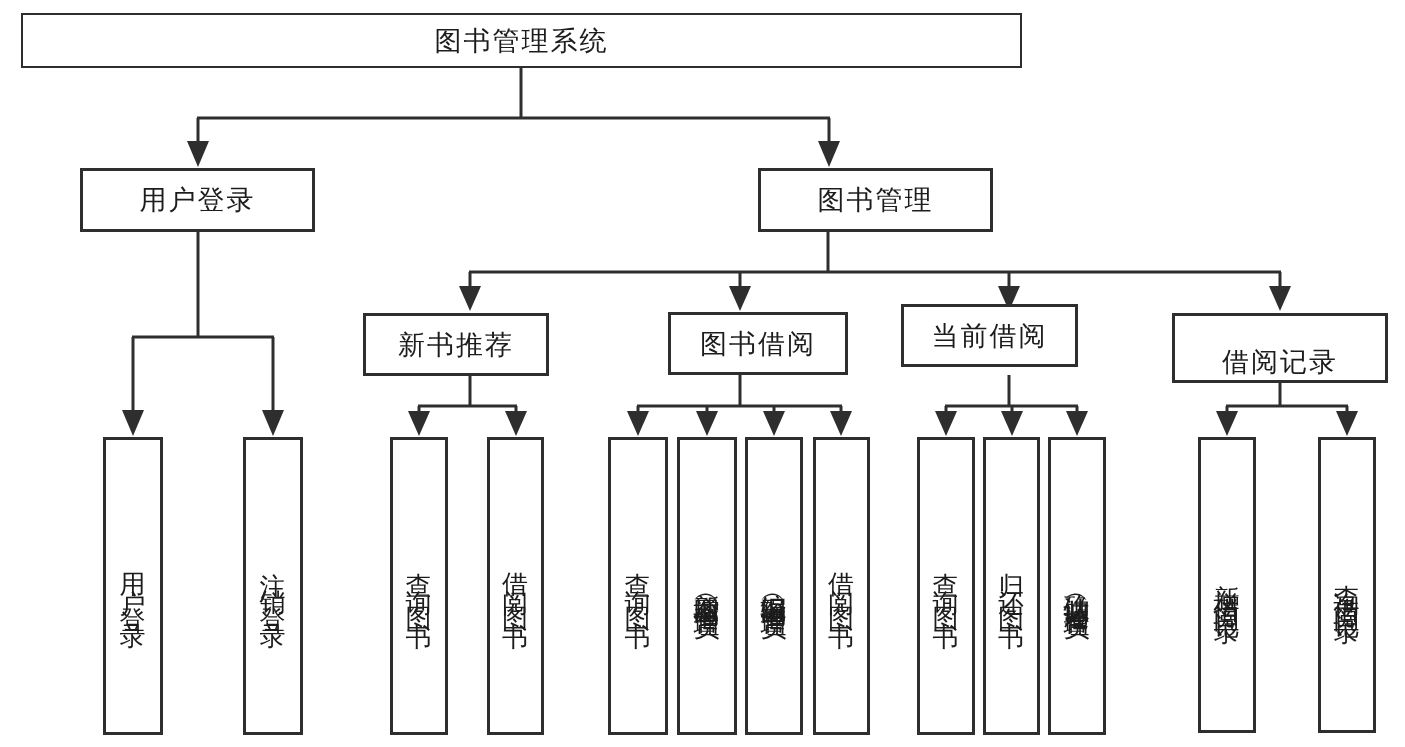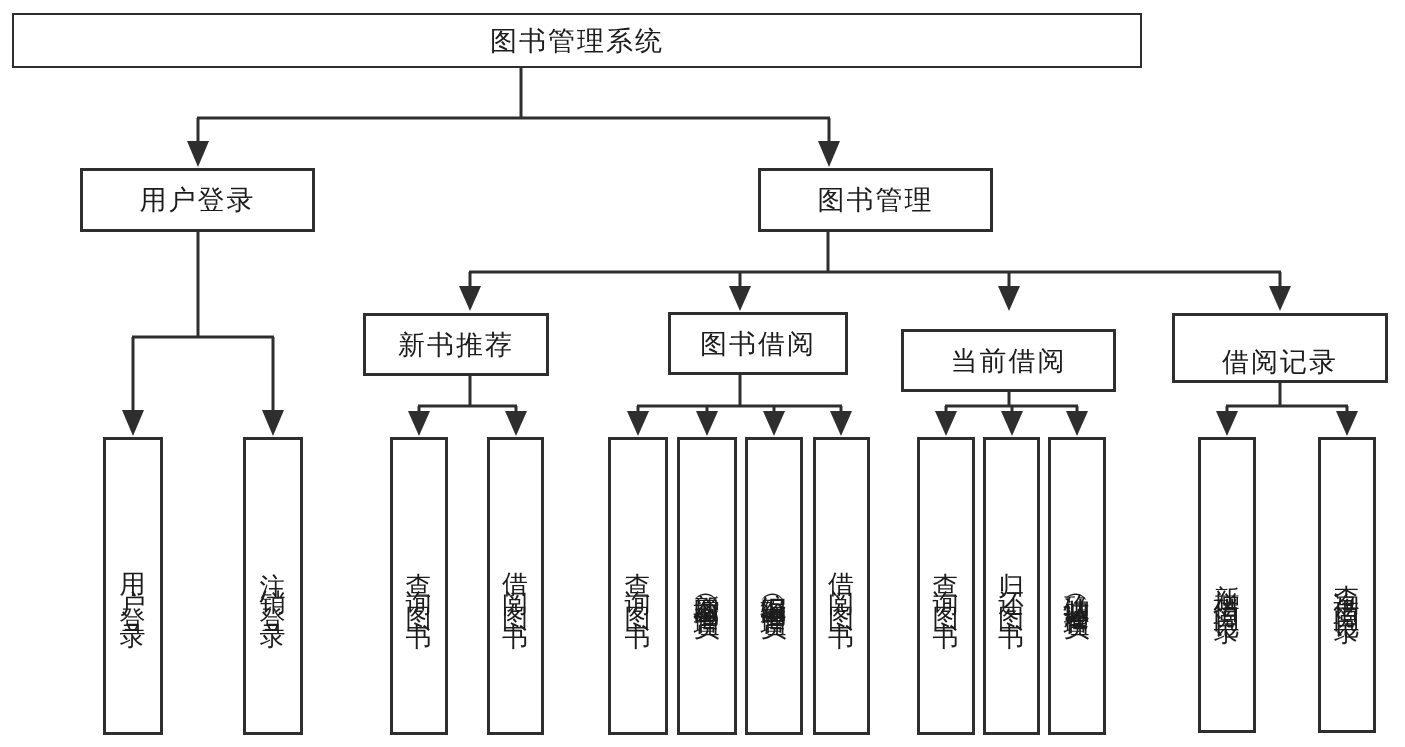--- a/index.html
+++ b/index.html
@@ -94,38 +94,38 @@
       <polygon points="763,411 785,411 774,436"></polygon>
       <polygon points="830,411 852,411 841,436"></polygon>
       <polygon points="935,411 957,411 946,436"></polygon>
       <polygon points="1001,411 1023,411 1012,436"></polygon>
       <polygon points="1066,411 1088,411 1077,436"></polygon>
       <polygon points="1216,411 1238,411 1227,436"></polygon>
       <polygon points="1336,411 1358,411 1347,436"></polygon>
     </g>
   </svg>
 
-  <div class="node hnode root" style="left:12px; top:13px; width:1130px; height:55px;">
+  <div class="node hnode root" style="left:21px; top:13px; width:1001px; height:55px;">
     <span>图书管理系统</span>
   </div>
 
   <div class="node hnode" style="left:80px; top:168px; width:235px; height:64px;">
     <span>用户登录</span>
   </div>
   <div class="node hnode" style="left:710px; top:168px; width:235px; height:64px;margin-left:48px;">
     <span>图书管理</span>
   </div>
 
   <div class="node hnode" style="left:363px; top:313px; width:186px; height:63px;align-items:center;">
     <span>新书推荐</span>
   </div>
   <div class="node hnode" style="left:668px; top:312px; width:180px; height:63px;">
     <span>图书借阅</span>
   </div>
-  <div class="node hnode" style="left:901px; top:329px; width:215px; height:63px;">
+  <div class="node hnode" style="left:901px; top:304px; width:177px; height:63px;">
     <span>当前借阅</span>
   </div>
   <div class="node hnode" style="left:1172px; top:313px; width:216px; height:70px;align-items:flex-end;">
     <span>借阅记录</span>
   </div>
 
   <div class="node leaf" style="left:103px; top:437px; width:60px; height:298px;">
     <span class="vtext ls-wide">用户登录</span>
   </div>
   <div class="node leaf" style="left:243px; top:437px; width:60px; height:298px;">

